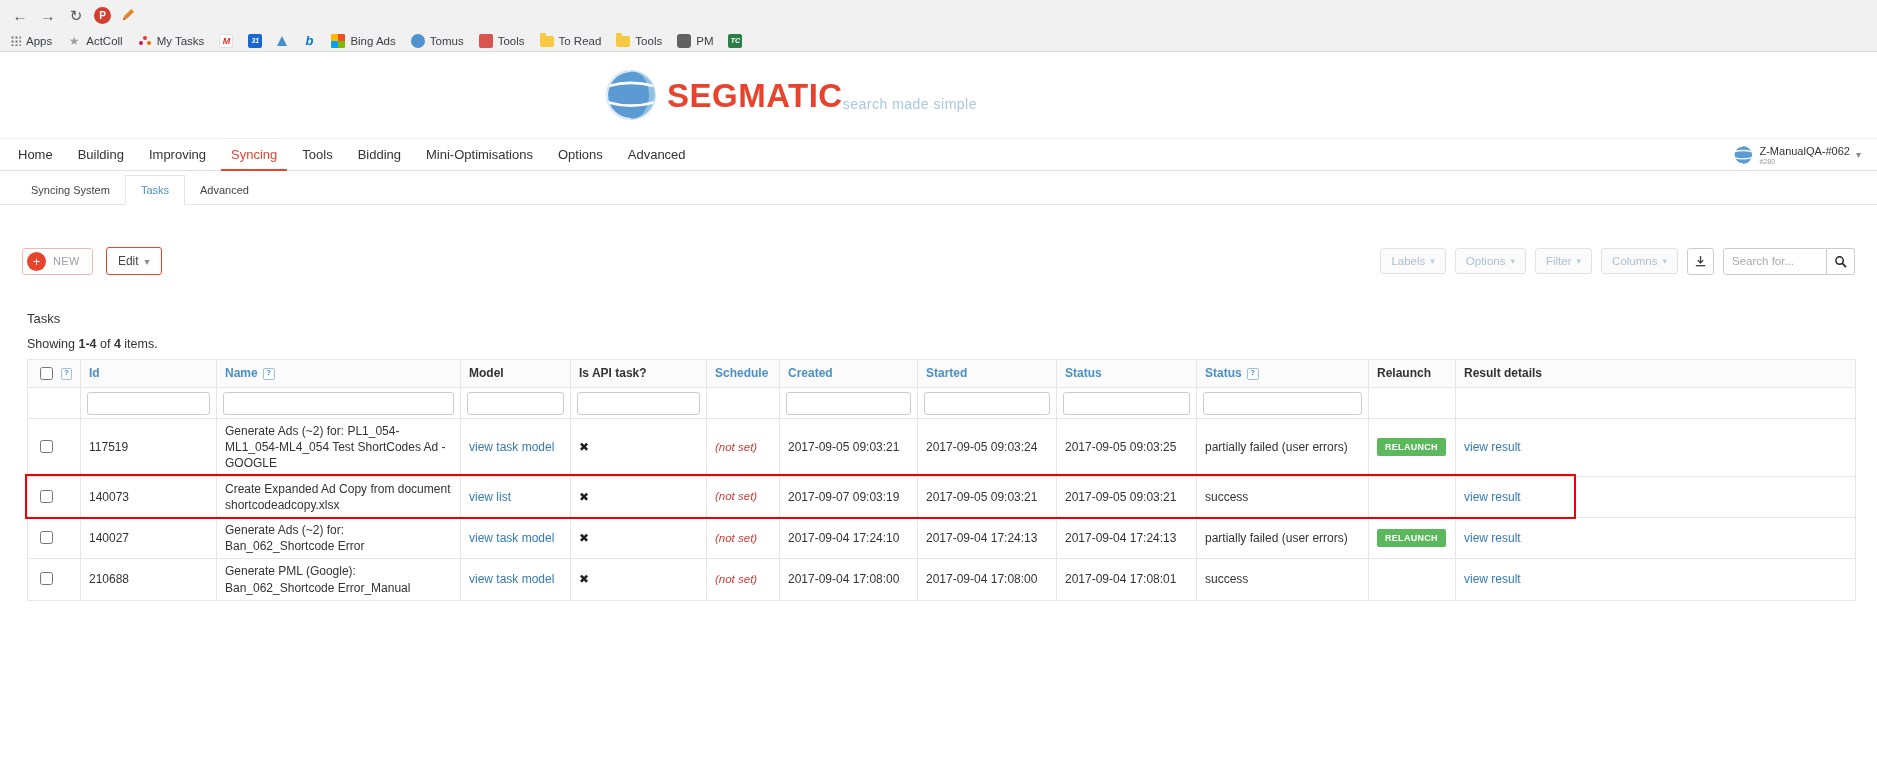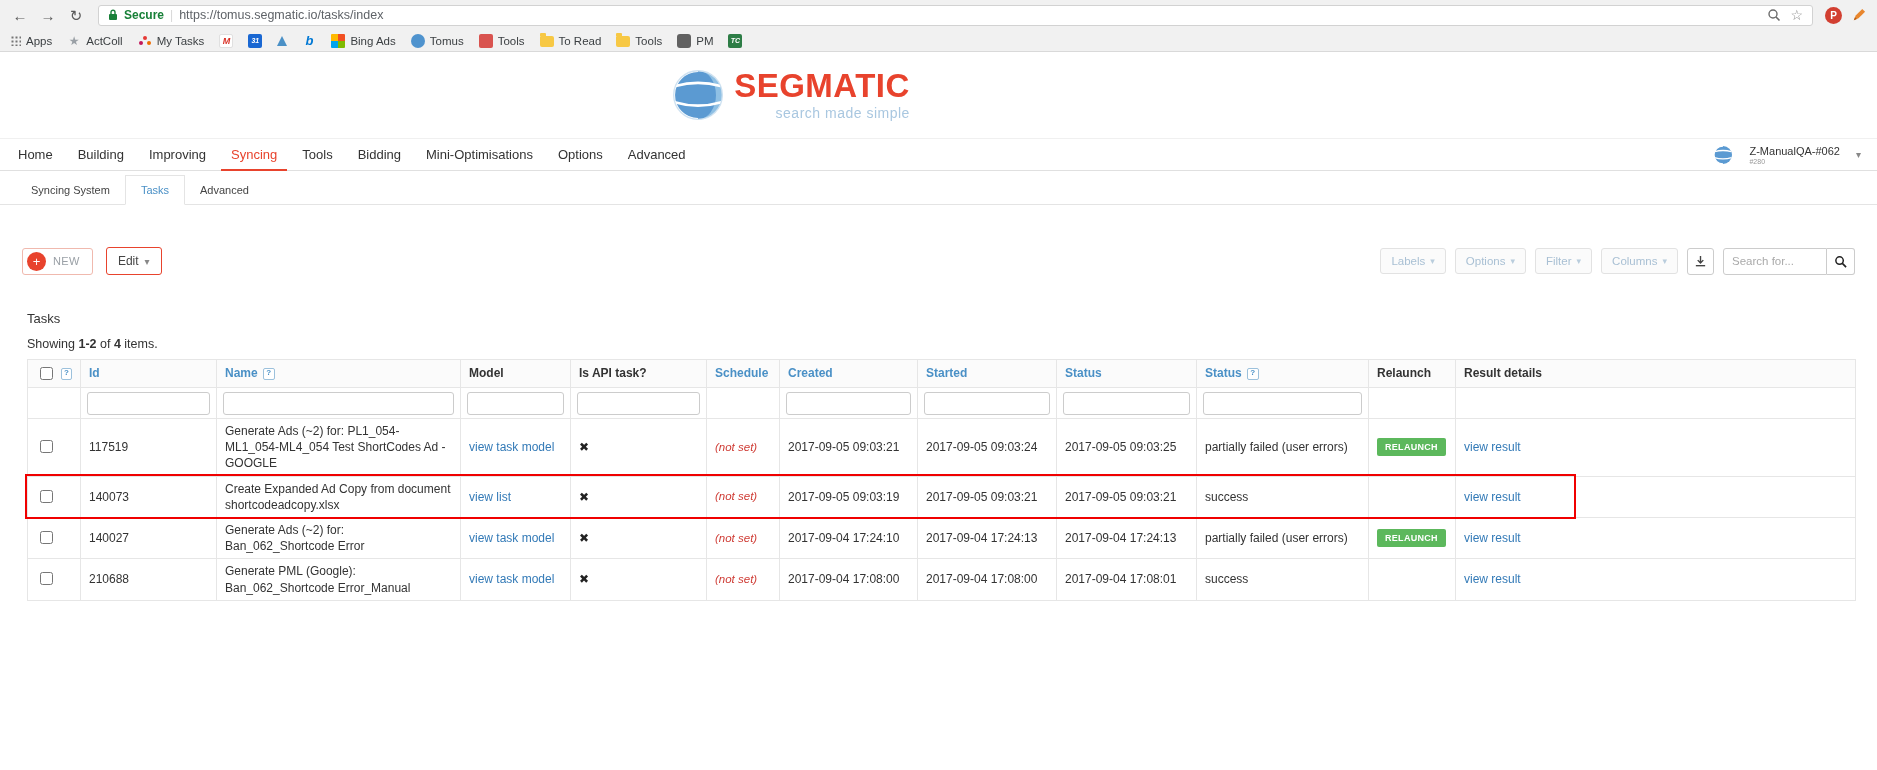--- a/index.html
+++ b/index.html
@@ -56,30 +56,30 @@
   .bi.test{background:#d9534f;}
   .bi.folder{background:#f7c844;position:relative;border-radius:1px 2px 2px 2px;width:14px;height:11px;margin-top:2px;}
   .bi.folder::before{content:"";position:absolute;top:-3px;left:0;width:6px;height:3px;background:#f7c844;border-radius:1px 1px 0 0;}
   .bi.pm{background:#616161;border-radius:3px;}
   .bi.tc{background:#2d7d46;font-size:7px;}
 
   
   .logo-wrap{height:86px;display:flex;align-items:center;justify-content:center;}
   .logo-inner{display:flex;align-items:center;position:relative;left:-148px;}
   .logo-globe{margin-right:9px;}
-  .logo-text{display:flex;flex-direction:column;justify-content:center;}
+  .logo-text{display:flex;flex-direction:row;justify-content:center;}
   .logo-title{font-size:33px;font-weight:bold;color:var(--brand-red);line-height:1;letter-spacing:0.5px;}
   .logo-tagline{font-size:14px;color:#a9c7e0;margin-top:3px;align-self:flex-end;letter-spacing:0.5px;}
 
   
   .main-nav{display:flex;align-items:stretch;height:33px;padding:0 16px;border-top:1px solid #f0f0f0;border-bottom:1px solid #e0e0e0;}
   .nav-item{font-size:13px;color:#333;display:flex;align-items:center;padding:0 2px;margin-right:21px;position:relative;}
   .nav-item.active{color:var(--brand-red);}
   .nav-item.active::after{content:"";position:absolute;left:-8px;right:-8px;bottom:-1px;height:2px;background:var(--brand-red);}
-  .user-block{margin-left:auto;display:flex;align-items:center;gap:16px;cursor:pointer;}
+  .user-block{margin-left:auto;display:flex;align-items:center;gap:6px;cursor:pointer;}
   .user-texts{display:flex;flex-direction:column;align-items:flex-start;}
   .user-name{font-size:11px;color:#333;}
   .user-sub{font-size:7px;color:#999;margin-top:1px;}
   .caret{color:#888;font-size:10px;}
 
   
   .sub-nav{display:flex;align-items:flex-end;height:34px;padding:0 16px;border-bottom:1px solid #e4e4e4;}
   .subnav-item{font-size:11px;color:#444;padding:8px 15px;}
   .subnav-item.active{color:var(--header-blue);border:1px solid #e4e4e4;border-bottom:1px solid #fff;margin-bottom:-1px;background:#fff;}
 
@@ -119,36 +119,20 @@
   .relaunch-btn:empty{display:none;}
   .highlight-box{position:absolute;left:-2px;width:1551px;border:2px solid var(--highlight-red);pointer-events:none;z-index:4;}
 </style>
 </head>
 <body>
 
 <div class="chrome-top">
   <span class="nav-btn">←</span>
   <span class="nav-btn fwd">→</span>
   <span class="nav-btn">↻</span>
-  <div class="address-bar">
-    <svg class="icon-svg" width="10" height="12" viewBox="0 0 10 12">
-        <rect x="1" y="5" width="8" height="6" rx="1" fill="#188038"></rect>
-        <path d="M3 5 V3.2 A2 2 0 0 1 7 3.2 V5" stroke="#188038" stroke-width="1.4" fill="none"></path>
-      </svg>
-    <span class="secure-label">Secure</span>
-    <span class="addr-sep">|</span>
-    <span class="url-text">https://tomus.segmatic.io/tasks/index</span>
-    <span class="addr-icons">
-      <svg class="icon-svg" width="14" height="14" viewBox="0 0 14 14">
-          <circle cx="6" cy="6" r="4" fill="none" stroke="#6b6b6b" stroke-width="1.4"></circle>
-          <line x1="9" y1="9" x2="12.5" y2="12.5" stroke="#6b6b6b" stroke-width="1.6"></line>
-        </svg>
-      <span class="star-glyph">☆</span>
-    </span>
-  </div>
   <span class="ext-p">P</span>
   <span class="ext-pencil">
     <svg width="15" height="15" viewBox="0 0 16 16">
         <polygon points="3,13 5,8 12,1 15,4 8,11" fill="#e8862d"></polygon>
         <polygon points="3,13 4.2,9.8 6.2,11.8" fill="#b55b14"></polygon>
       </svg>
   </span>
 </div>
 
 <div class="bookmarks-bar">
@@ -292,21 +276,21 @@
             <circle cx="6" cy="6" r="4" fill="none" stroke="#222" stroke-width="1.6"></circle>
             <line x1="9" y1="9" x2="13" y2="13" stroke="#222" stroke-width="1.8"></line>
           </svg>
       </button>
     </div>
   </div>
 </div>
 
 <div class="content">
   <div class="tasks-title">Tasks</div>
-  <div class="items-summary"><span>Showing </span><b>1-2</b><span> of </span><b>4</b><span> items.</span></div>
+  <div class="items-summary"><span>Showing </span><b>1-4</b><span> of </span><b>4</b><span> items.</span></div>
 
   <div class="table-wrap">
     <table class="tasks">
       <colgroup>
         <col style="width:53px">
           <col style="width:136px">
           <col style="width:244px">
           <col style="width:110px">
         <col style="width:136px">
           <col style="width:73px">
@@ -377,21 +361,21 @@
           <td><a class="relaunch-btn">RELAUNCH</a></td>
           <td><a class="cell-link">view result</a></td>
         </tr>
         <tr class="data-row">
           <td><input type="checkbox" style=""></td>
           <td>140073</td>
           <td>Create Expanded Ad Copy from document shortcodeadcopy.xlsx</td>
           <td><a class="cell-link">view list</a></td>
           <td><span class="api-x">✖</span></td>
           <td><span class="not-set">(not set)</span></td>
-          <td>2017-09-05 09:03:19</td>
+          <td>2017-09-07 09:03:19</td>
           <td>2017-09-05 09:03:21</td>
           <td>2017-09-05 09:03:21</td>
           <td>success</td>
           <td></td>
           <td><a class="cell-link">view result</a></td>
         </tr>
         <tr class="data-row">
           <td><input type="checkbox" style=""></td>
           <td>140027</td>
           <td>Generate Ads (~2) for: Ban_062_Shortcode Error</td>

